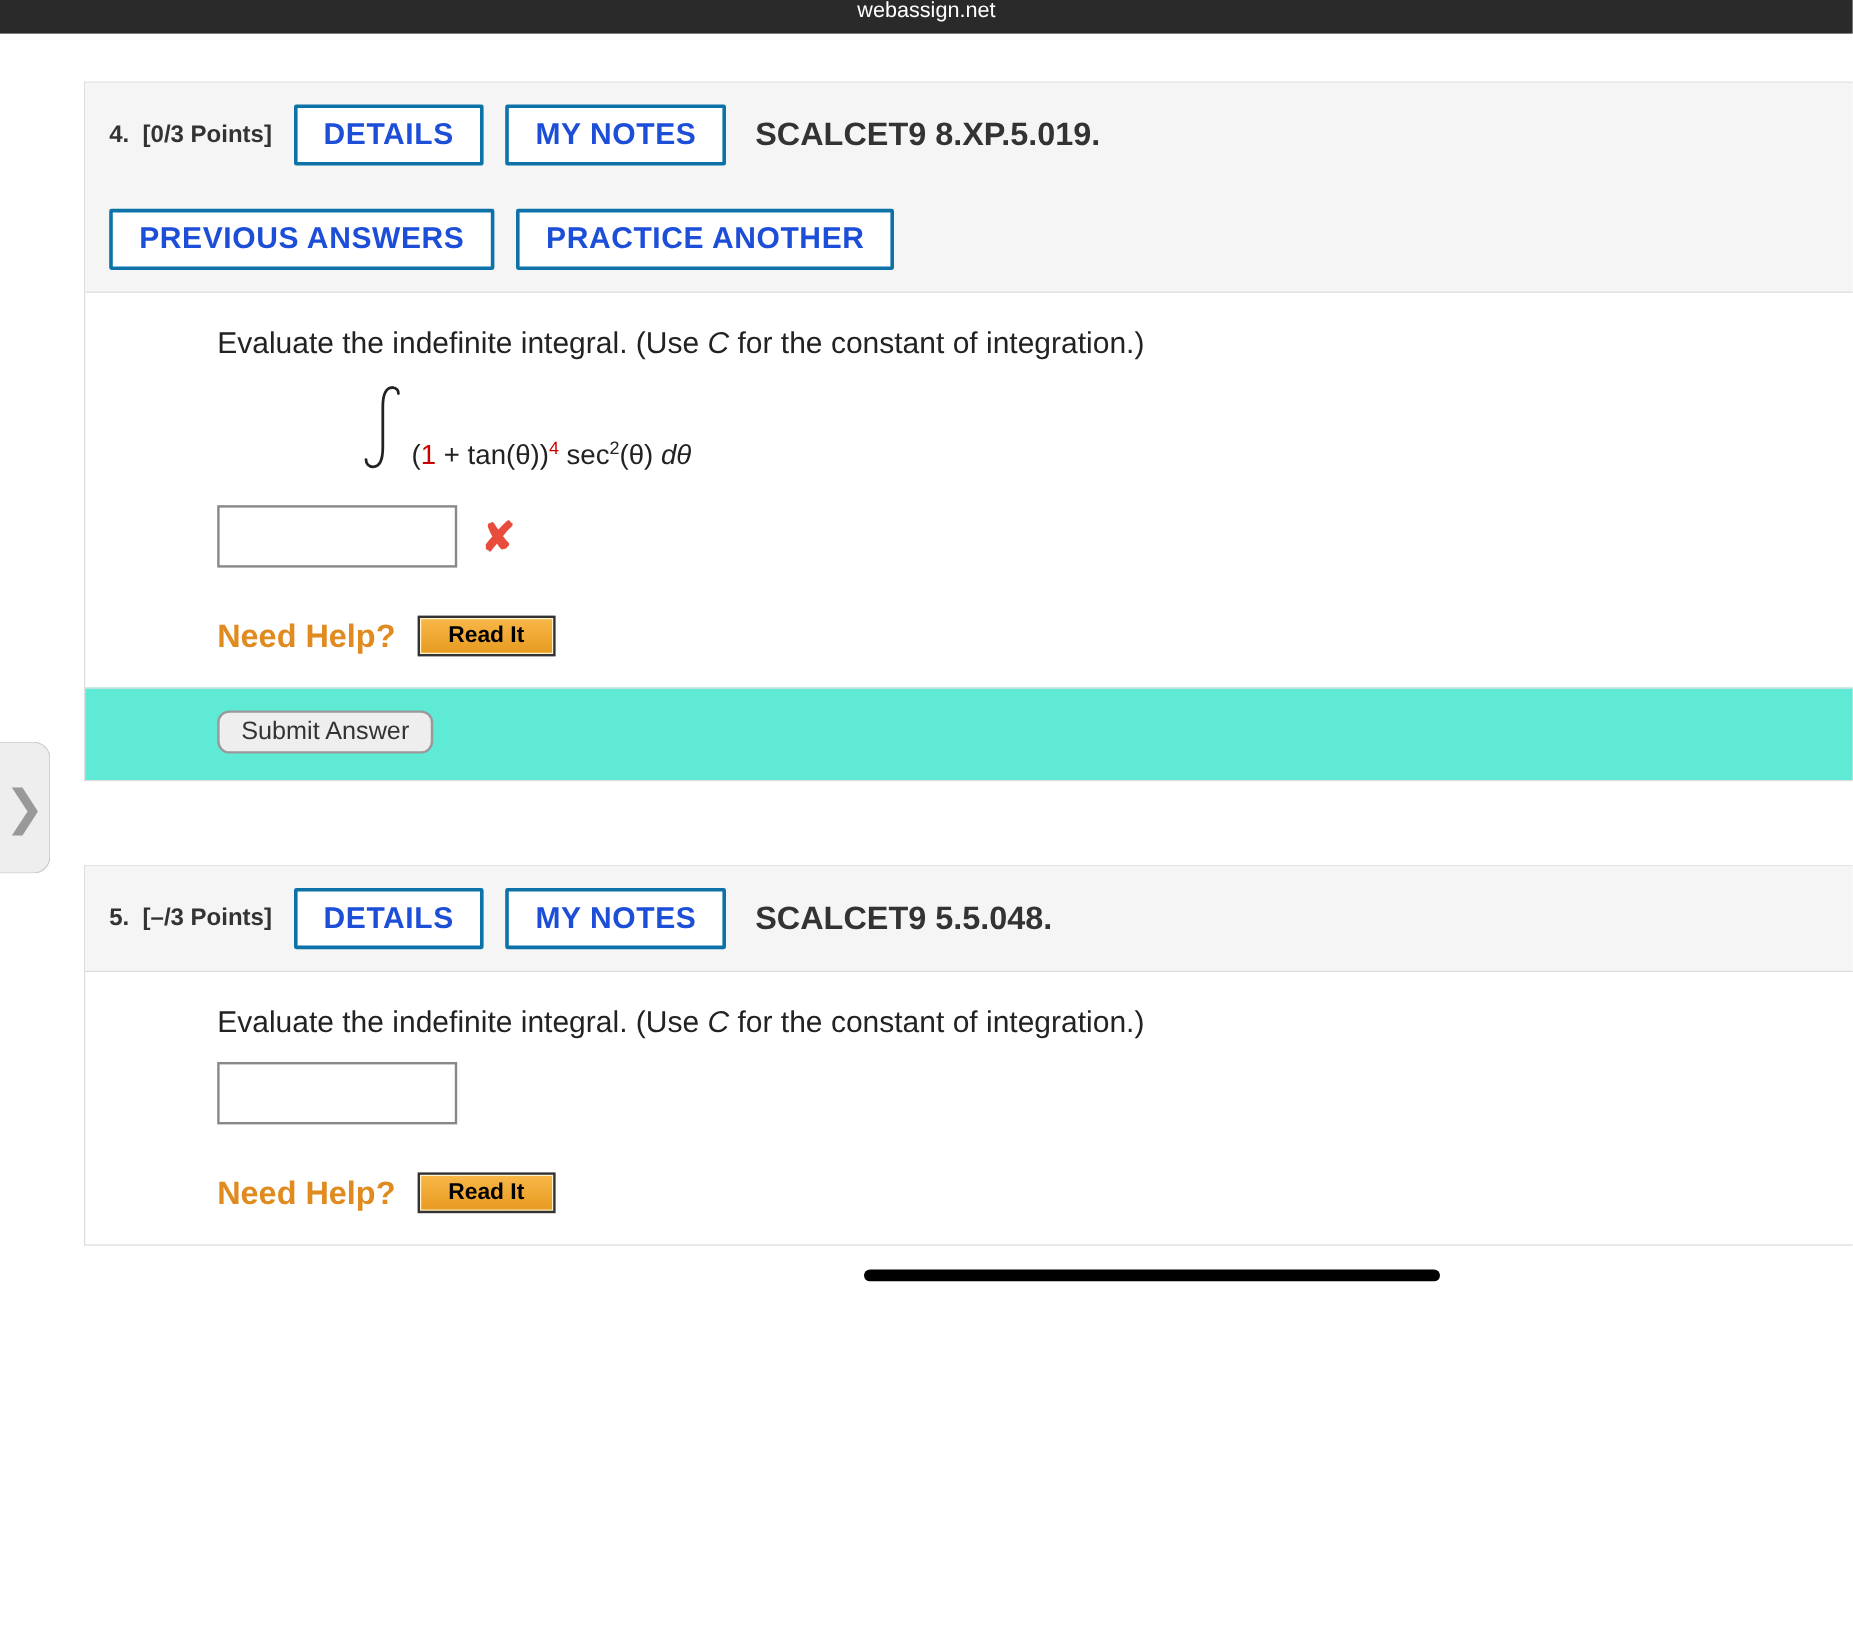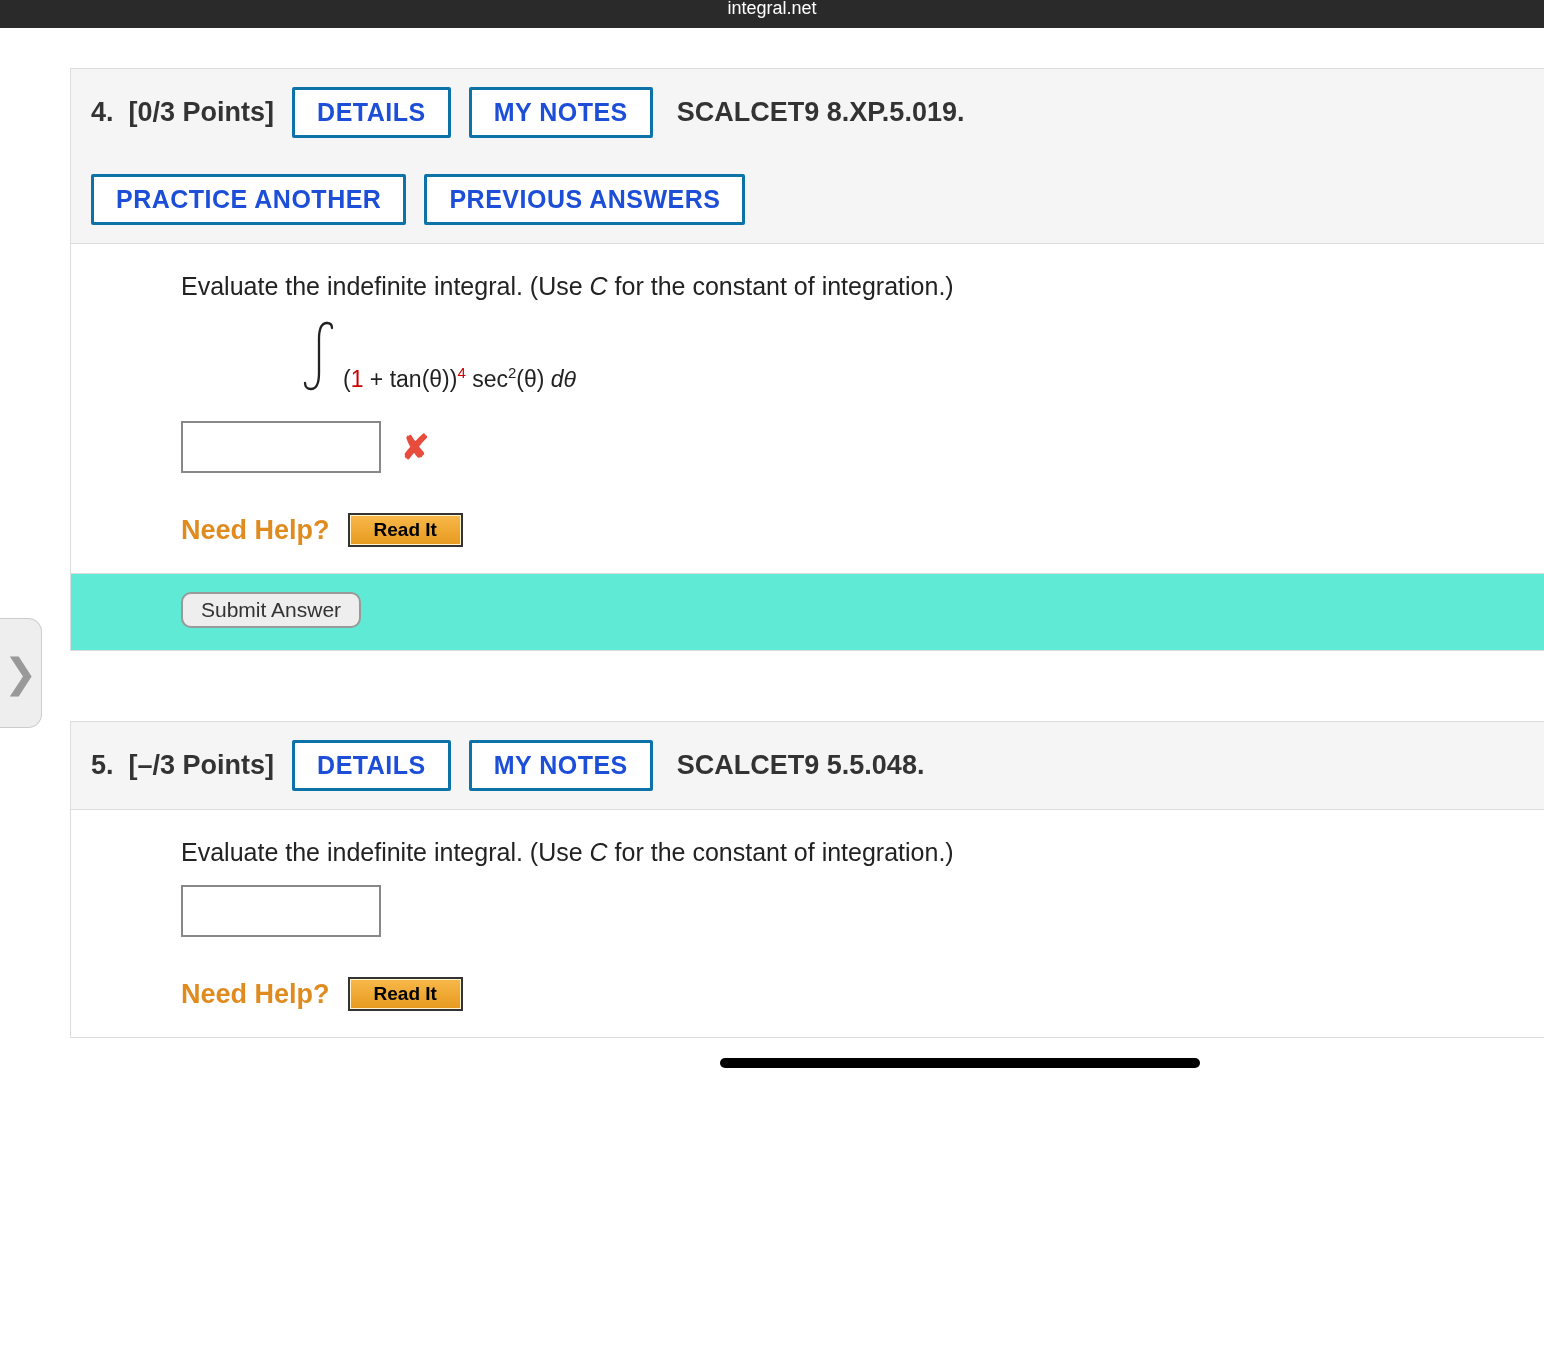--- a/index.html
+++ b/index.html
@@ -11,21 +11,21 @@
     position: absolute; left: 0; top: 590px; width: 42px; height: 110px;
     background: #eee; border: 1px solid #ccc; border-left: none;
     border-radius: 0 14px 14px 0; display: flex; align-items: center; justify-content: center;
     color: #999; font-size: 40px;
   }
   .question-block { margin: 30px 0 0 70px; border: 1px solid #ddd; border-right: none; }
   .q-header {
     background: #f5f5f5; border-bottom: 1px solid #ddd;
     padding: 18px 20px; display: flex; flex-wrap: wrap; align-items: center; gap: 18px;
   }
-  .q-title { font-weight: bold; font-size: 27px; color: #333; }
+  .q-title { font-weight: bold; font-size: 20px; color: #333; }
   .blue-btn {
     border: 3px solid #0d72a8; color: #1d4ed8; background: #fff;
     padding: 8px 22px; font-size: 25px; font-weight: 600; letter-spacing: 0.5px;
     cursor: pointer; border-radius: 2px;
   }
   .q-ref { font-weight: bold; font-size: 27px; color: #333; margin-left: 6px;}
   .q-body { padding: 28px 30px 26px 110px; font-size: 26px; color: #222; }
   .prompt { margin-bottom: 18px; font-family: Verdana, Geneva, sans-serif; font-size: 25px;}
   .prompt i { font-style: italic; }
   .math-row { display: flex; align-items: flex-end; margin: 10px 0 28px 120px; font-family: Verdana, Geneva, sans-serif; font-size: 23px;}
@@ -56,41 +56,41 @@
   .divider-line { height:40px; }
   .bottom-scroll {
     height:10px; background:#000; width:480px; border-radius:6px;
     margin: 20px 0 0 720px;
   }
 </style>
 </head>
 <body>
 
 <div class="topbar">
-  <span>integral.net</span>
+  <span>webassign.net</span>
 </div>
 
 <div class="page">
 
   <div class="expand-tab">
     <span>❯</span>
   </div>
 
   <div class="question-block">
     <div class="q-header">
       <span class="q-title">
         <span>4.</span>&nbsp;
         <span>[0/3 Points]</span>
       </span>
       <button class="blue-btn">DETAILS</button>
       <button class="blue-btn">MY NOTES</button>
       <span class="q-ref">SCALCET9 8.XP.5.019.</span>
       <div style="flex-basis:100%;height:0;"></div>
+      <button class="blue-btn">PREVIOUS ANSWERS</button>
       <button class="blue-btn">PRACTICE ANOTHER</button>
-      <button class="blue-btn">PREVIOUS ANSWERS</button>
     </div>
 
     <div class="q-body">
       <div class="prompt">
         <span>Evaluate the indefinite integral. (Use </span><i>C</i><span> for the constant of integration.)</span>
       </div>
 
       <div class="math-row">
         <span class="int-sign">
           <svg width="34" height="74" viewBox="0 0 34 74">

